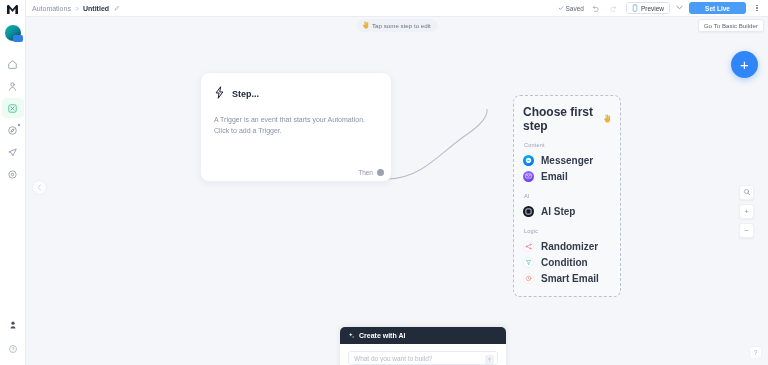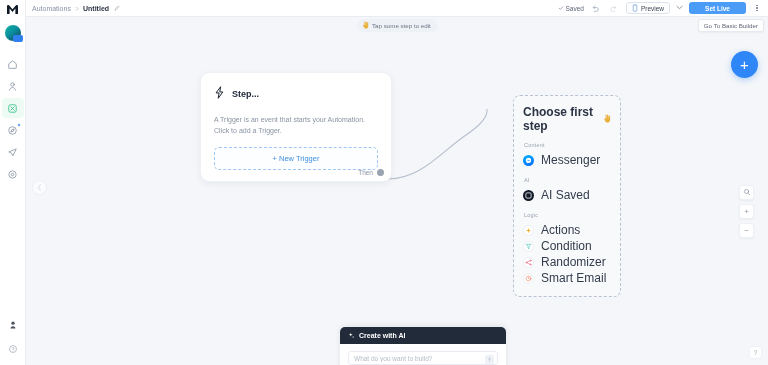--- a/index.html
+++ b/index.html
@@ -126,21 +126,21 @@
 
   
   .choose-panel {
     position:absolute; left:487px; top:78px; width:108px; padding:9px 9px 10px 9px;
     border:1px dashed #b9c2d0; border-radius:7px; background:rgba(255,255,255,.35);
     z-index:5;
   }
   .choose-title { font-size:12px; color:#2b3445; font-weight:600; display:flex; align-items:center; gap:4px; }
   .sec-label { font-size:5.5px; color:#9aa3b2; margin:9px 0 4px 1px; letter-spacing:.2px; }
   .step-item { display:flex; align-items:center; gap:7px; height:16px; cursor:pointer; border-radius:4px; }
-  .step-label { font-size:12px; color:#333c4c; }
+  .step-label { font-size:10px; color:#333c4c;font-weight:bold; }
   .step-ic { width:11px; height:11px; border-radius:50%; display:flex; align-items:center; justify-content:center; flex:0 0 auto; }
   .ic-messenger { background:linear-gradient(160deg,#00b2ff,#006aff); }
   .ic-instagram { background:radial-gradient(circle at 28% 96%, #fdd85c 0%, #f7713c 28%, #e53b75 55%, #b936b8 78%, #7a42d6 100%); }
   .ic-email { background:linear-gradient(160deg,#9a6bff,#6a3cf0); }
   .ic-ai { background:#111a27; }
   .ic-plain { background:#fff; border:1px solid #eceff4; }
 
   
   .ai-panel {
     position:absolute; left:314px; top:310px; width:166px;
@@ -358,21 +358,20 @@
           <svg width="11" height="13" viewBox="0 0 14 18" fill="none" stroke="#111a27" stroke-width="1.3" stroke-linejoin="round">
             <path d="M8.6 1 L2.2 9.6 H6.4 L5.2 17 L11.6 8.2 H7.4 Z"></path>
           </svg>
         </span>
         <span class="trigger-title">Step...</span>
       </div>
       <div class="trigger-desc">
         <div>A Trigger is an event that starts your Automation.</div>
         <div>Click to add a Trigger.</div>
       </div>
-      <div class="new-trigger">+ New Trigger</div>
       <div class="then-row">
         <span class="then-label">Then</span>
         <span class="then-dot"></span>
       </div>
     </div>
 
     <div class="choose-panel">
       <div class="choose-title">
         <span>Choose first step</span>
         <span>
@@ -384,58 +383,59 @@
 
       <div class="sec-label">Content</div>
       <div class="step-item">
         <span class="step-ic ic-messenger">
           <svg width="7" height="7" viewBox="0 0 16 16" fill="#fff">
             <path d="M8 1.8c-3.5 0-6.2 2.5-6.2 5.9 0 1.9.9 3.6 2.3 4.7v2.3l2.1-1.2c.6.2 1.2.3 1.8.3 3.5 0 6.2-2.5 6.2-5.9S11.5 1.8 8 1.8zm.7 7.9L7 8l-3 1.7 3.3-3.5 1.6 1.7 3-1.7z"></path>
           </svg>
         </span>
         <span class="step-label">Messenger</span>
       </div>
+      <div class="step-item">
+        <span class="step-ic ic-email">
+          <svg width="7" height="6" viewBox="0 0 16 13" fill="none" stroke="#fff" stroke-width="1.4" stroke-linejoin="round">
+            <rect x="1.6" y="2" width="12.8" height="9.2" rx="1.6"></rect>
+              <path d="M2.2 3 L8 7.4 L13.8 3"></path>
+          </svg>
+        </span>
+        <span class="step-label">Email</span>
+      </div>
 
       <div class="sec-label">AI</div>
       <div class="step-item">
         <span class="step-ic ic-ai">
           <svg width="11" height="11" viewBox="0 0 16 16" fill="none" stroke="#fff" stroke-width="1.1">
             <rect x="4.2" y="4.2" width="7.6" height="7.6" rx="1.6"></rect>
           </svg>
         </span>
-        <span class="step-label">AI Saved</span>
+        <span class="step-label">AI Step</span>
       </div>
 
       <div class="sec-label">Logic</div>
-      <div class="step-item">
-        <span class="step-ic ic-plain">
-          <svg width="7" height="7" viewBox="0 0 16 16" fill="#f0b83f">
-            <path d="M8 1.6 L9.5 6.2 L14 7.9 L9.5 9.6 L8 14.2 L6.5 9.6 L2 7.9 L6.5 6.2 Z"></path>
-          </svg>
-        </span>
-        <span class="step-label">Actions</span>
-      </div>
-      <div class="step-item">
-        <span class="step-ic ic-plain">
-          <svg width="7" height="7" viewBox="0 0 16 16" fill="none" stroke="#49c3bd" stroke-width="1.5" stroke-linejoin="round">
-            <path d="M2.6 3 H13.4 L9.2 8.2 V13.2 L6.8 11.6 V8.2 Z"></path>
-          </svg>
-        </span>
-        <span class="step-label">Condition</span>
-      </div>
       <div class="step-item">
         <span class="step-ic ic-plain">
           <svg width="7" height="7" viewBox="0 0 16 16" fill="none" stroke="#ef6f8e" stroke-width="1.4" stroke-linecap="round">
             <circle cx="3.2" cy="8" r="1.5"></circle>
               <circle cx="12.4" cy="3.6" r="1.5"></circle>
               <circle cx="12.4" cy="12.4" r="1.5"></circle>
             <path d="M4.6 7.2 L11 4.2 M4.6 8.8 L11 11.8"></path>
           </svg>
         </span>
         <span class="step-label">Randomizer</span>
+      </div>
+      <div class="step-item">
+        <span class="step-ic ic-plain">
+          <svg width="7" height="7" viewBox="0 0 16 16" fill="none" stroke="#49c3bd" stroke-width="1.5" stroke-linejoin="round">
+            <path d="M2.6 3 H13.4 L9.2 8.2 V13.2 L6.8 11.6 V8.2 Z"></path>
+          </svg>
+        </span>
+        <span class="step-label">Condition</span>
       </div>
       <div class="step-item">
         <span class="step-ic ic-plain">
           <svg width="7" height="7" viewBox="0 0 16 16" fill="none" stroke="#f08262" stroke-width="1.4" stroke-linecap="round">
             <circle cx="8" cy="8" r="5.6"></circle>
               <path d="M8 4.8 V8.2 L10.4 9.6"></path>
           </svg>
         </span>
         <span class="step-label">Smart Email</span>
       </div>

